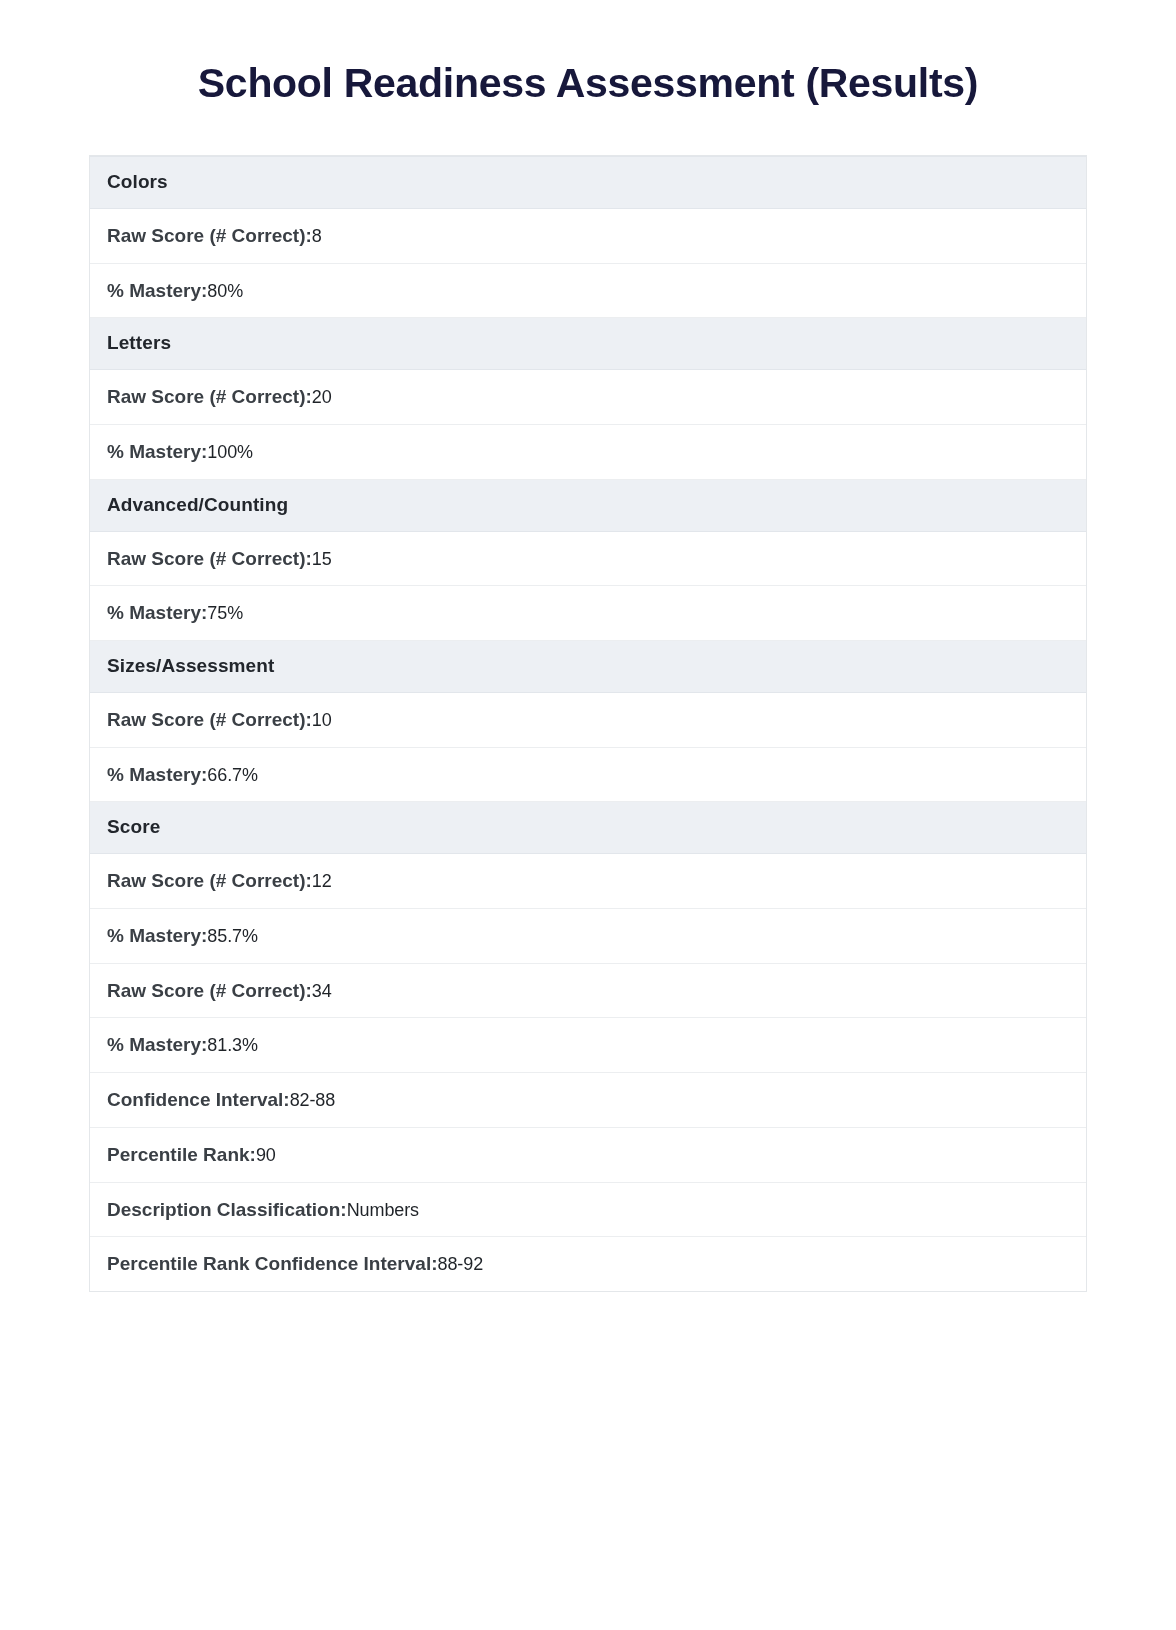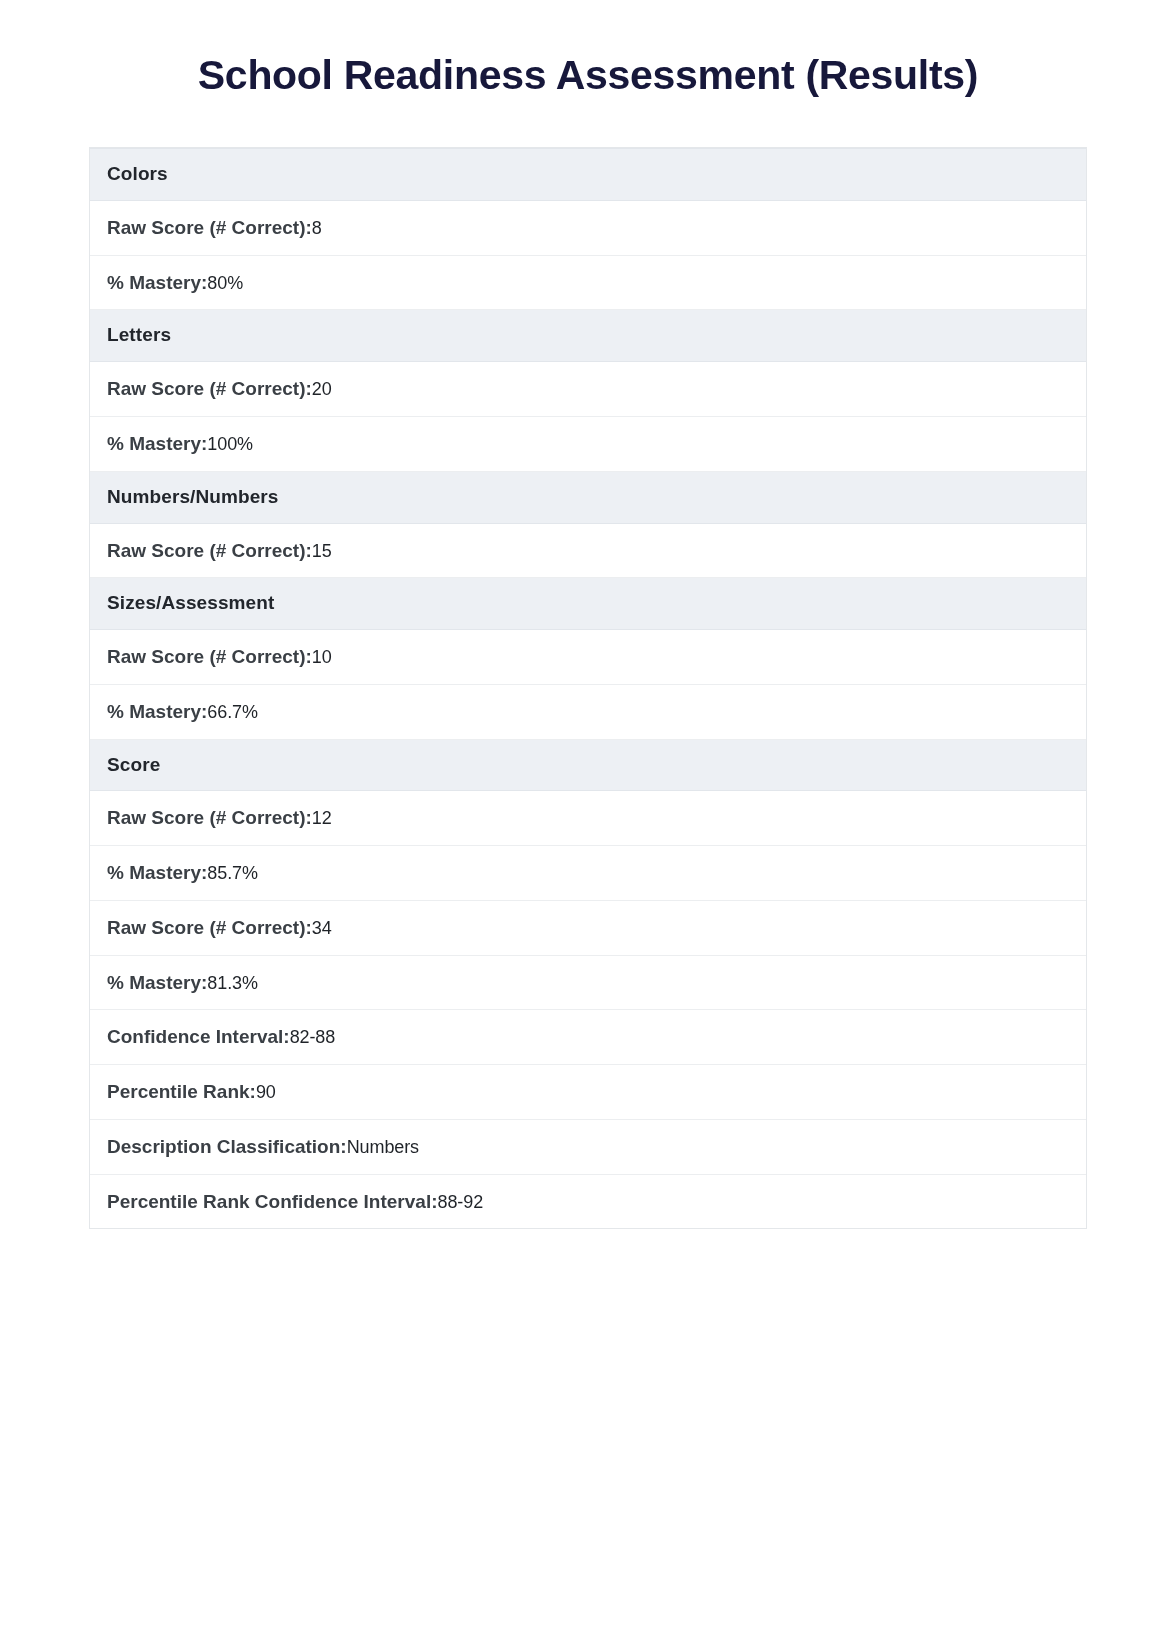--- a/index.html
+++ b/index.html
@@ -12,21 +12,21 @@
     background: #ffffff;
     font-family: "Liberation Sans", sans-serif;
     -webkit-font-smoothing: antialiased;
   }
 
   .page {
     width: 1176px;
     height: 1630px;
     position: relative;
     box-sizing: border-box;
-    padding: 0;
+    padding: 8px;
   }
 
   .report-title {
     text-align: center;
     color: #17183b;
     font-family: "Liberation Sans", sans-serif;
     font-size: 41px;
     font-weight: bold;
     letter-spacing: -0.3px;
     margin: 0;
@@ -119,24 +119,27 @@
           <tr class="section-header-row">
             <td><span class="section-header-label">Letters</span></td>
           </tr>
           <tr class="data-row">
             <td><span class="row-label">Raw Score (# Correct):</span><span class="row-value">20</span></td>
           </tr>
           <tr class="data-row">
             <td><span class="row-label">% Mastery:</span><span class="row-value">100%</span></td>
           </tr>
           <tr class="section-header-row">
-            <td><span class="section-header-label">Numbers/Numbers</span></td>
+            <td><span class="section-header-label">Advanced/Counting</span></td>
           </tr>
           <tr class="data-row">
             <td><span class="row-label">Raw Score (# Correct):</span><span class="row-value">15</span></td>
+          </tr>
+          <tr class="data-row">
+            <td><span class="row-label">% Mastery:</span><span class="row-value">75%</span></td>
           </tr>
           <tr class="section-header-row">
             <td><span class="section-header-label">Sizes/Assessment</span></td>
           </tr>
           <tr class="data-row">
             <td><span class="row-label">Raw Score (# Correct):</span><span class="row-value">10</span></td>
           </tr>
           <tr class="data-row">
             <td><span class="row-label">% Mastery:</span><span class="row-value">66.7%</span></td>
           </tr>

